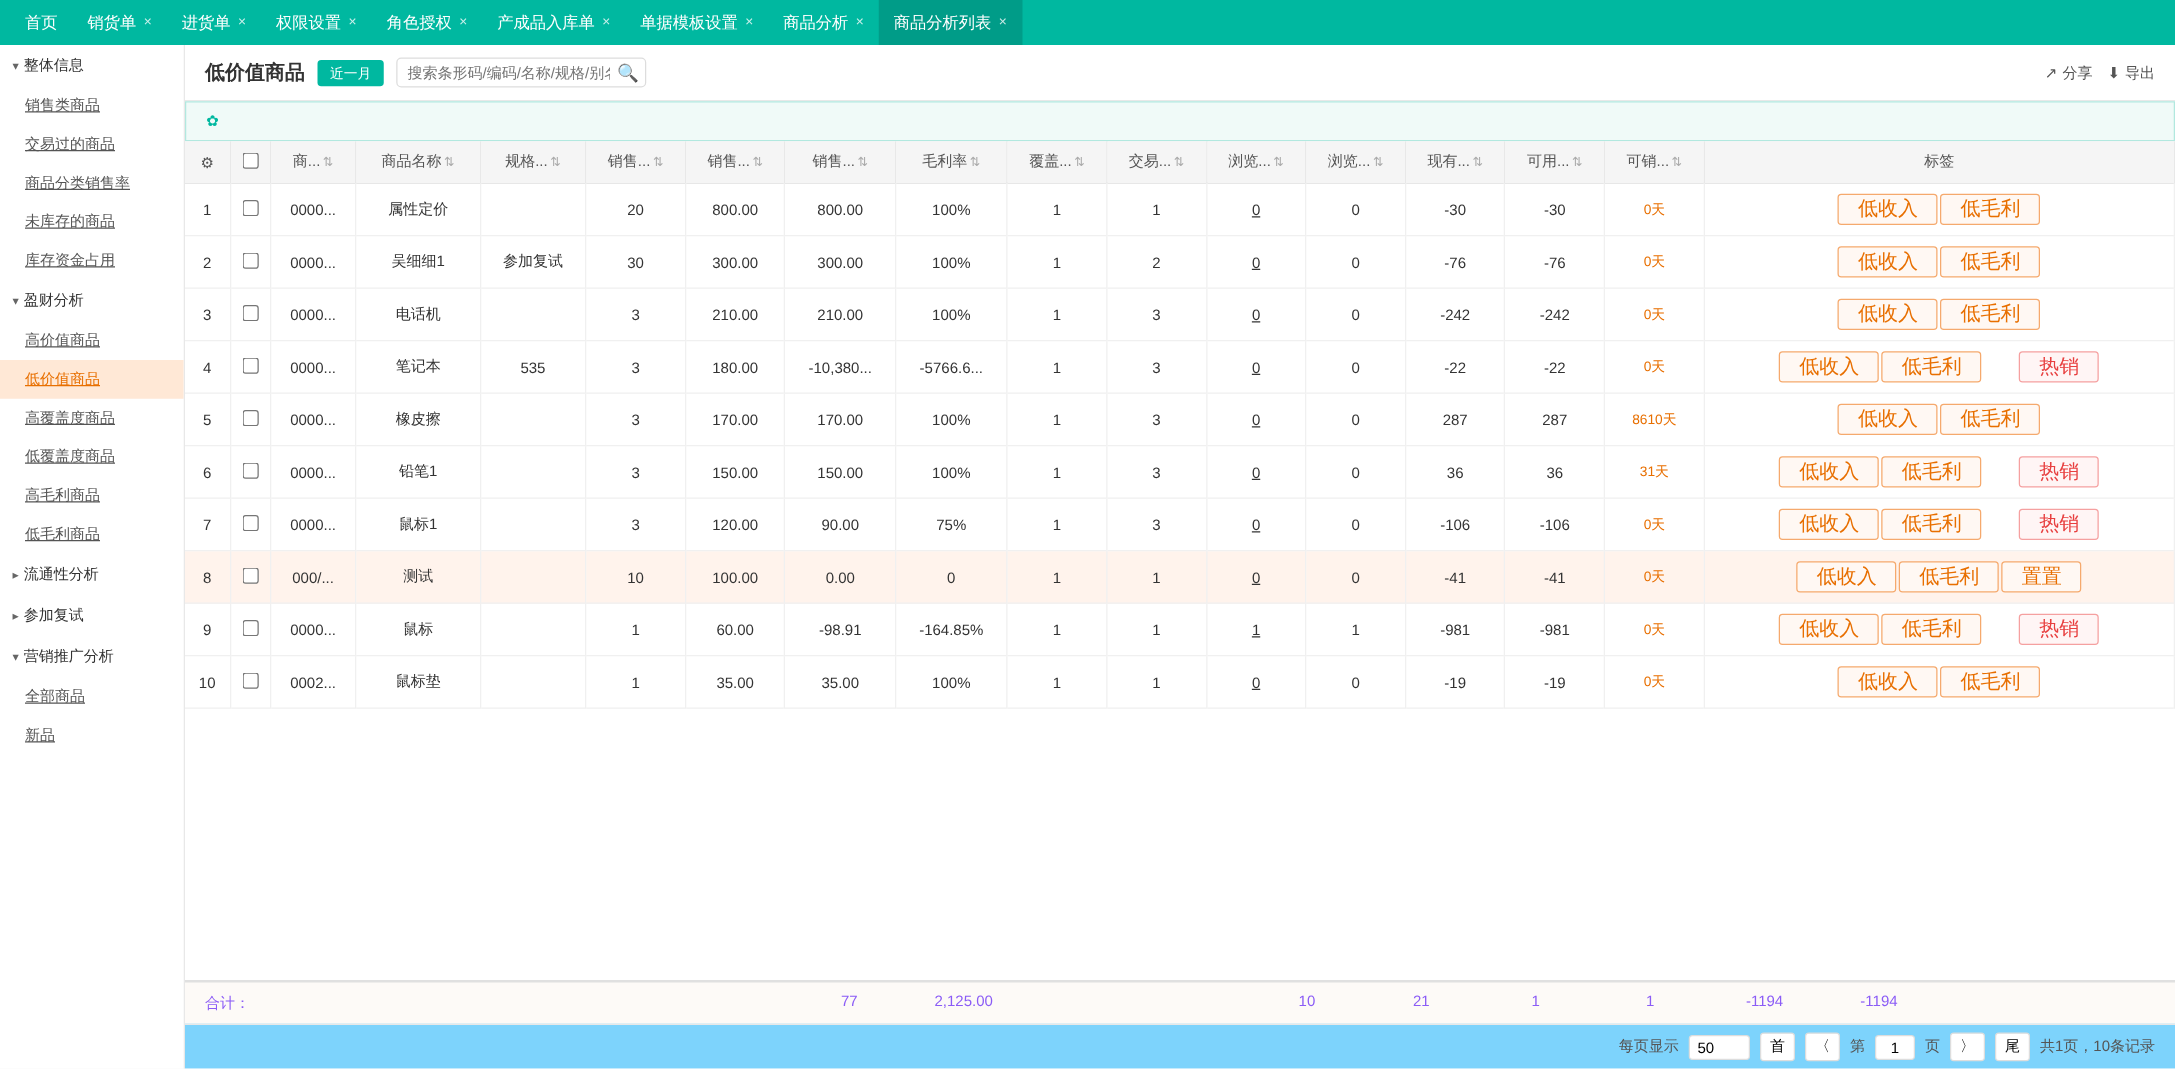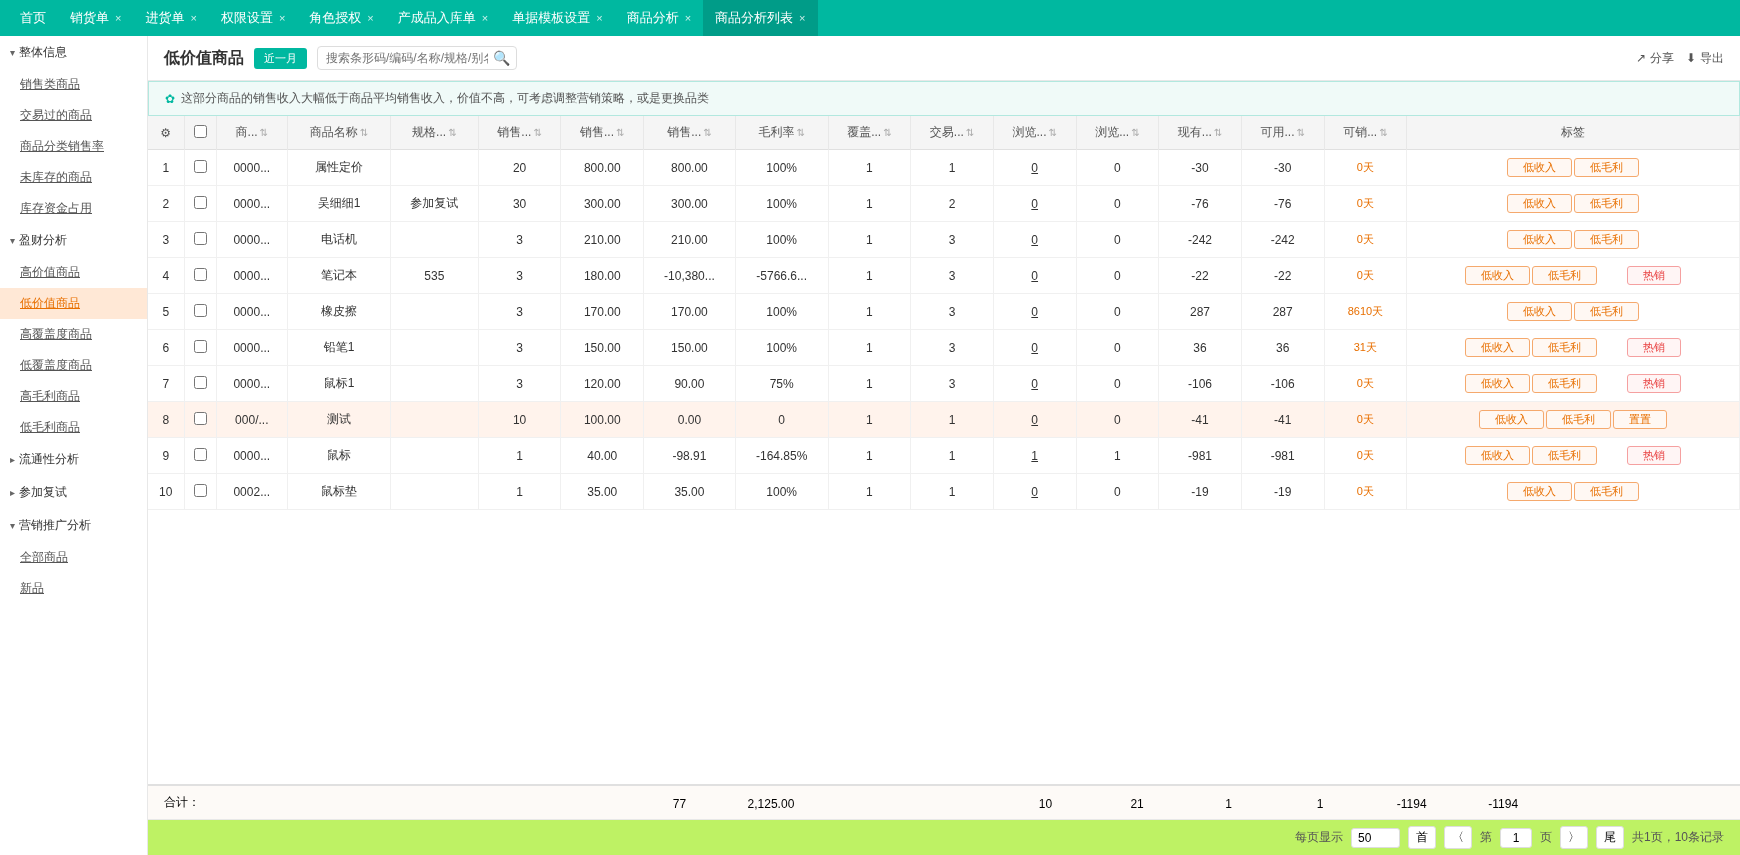--- a/index.html
+++ b/index.html
@@ -189,61 +189,61 @@
       padding: 7px 6px;
       text-align: center;
       border-right: 1px solid #f0f0f0;
       color: #333;
     }
     tbody td.left { text-align: center; }
     .tag-badge {
       display: inline-block;
       padding: 1px 15px;
       border-radius: 3px;
-      font-size: 11px;
+      font-size: 16px;
       margin: 1px;
     }
     .tag-orange { color: #e86f00; border: 1px solid #f5a96d; background: #fff8f3; }
     .tag-red { color: #e84040; border: 1px solid #f5a0a0; background: #fff5f5; margin-left: 29px; }
     .days-text { color: #e86f00; font-size: 11px; }
     .underline-link { text-decoration: underline; color: #333; cursor: pointer; }
 
     
     input[type=checkbox] { cursor: pointer; }
 
     
     .table-footer {
       border-top: 2px solid #e0e0e0;
       padding: 8px 16px;
       background: #fdfaf7;
       display: flex;
-      align-items: flex-end;
-      font-size: 12px;
-      color: #000000;
+      align-items: flex-start;
+      font-size: 12px;
+      color: #8b5cf6;
       flex-shrink: 0;
     }
     .footer-label { font-weight: 500; margin-right: 16px; }
     .footer-values {
       display: flex;
       gap: 16px;
       flex: 1;
     }
     .footer-val {
       flex: 1;
       text-align: center;
     }
 
     
     .pagination-bar {
       display: flex;
       align-items: center;
       justify-content: flex-end;
       padding: 6px 16px;
       border-top: 1px solid #e8e8e8;
-      background: #bef264;
+      background: #7dd3fc;
       font-size: 12px;
       color: #555;
       gap: 8px;
       flex-shrink: 0;
     }
     .page-size-select {
       border: 1px solid #ddd;
       border-radius: 3px;
       padding: 2px 20px 2px 6px;
       font-size: 12px;
@@ -373,21 +373,20 @@
         </button>
         <button class="action-btn">
           <span>⬇</span>
           <span>导出</span>
         </button>
       </div>
     </div>
 
     <div class="notice-bar">
       <span class="notice-icon">✿</span>
-      <span>这部分商品的销售收入大幅低于商品平均销售收入，价值不高，可考虑调整营销策略，或是更换品类</span>
     </div>
 
     <div class="table-container">
       <table>
         <thead>
           <tr>
             <th style="width:36px;">
               <span>⚙</span>
             </th>
             <th style="width:32px;">
@@ -563,21 +562,21 @@
               <td><span class="days-text">0天</span></td>
               <td><span class="tag-badge tag-orange">低收入</span><span class="tag-badge tag-orange">低毛利</span><span class="tag-badge tag-orange">置置</span></td>
             </tr>
             <tr>
               <td>9</td>
               <td><input type="checkbox" style=""></td>
               <td>0000...</td>
               <td class="left">鼠标</td>
               <td></td>
               <td>1</td>
-              <td>40.00</td>
+              <td>60.00</td>
               <td>-98.91</td>
               <td>-164.85%</td>
               <td>1</td>
               <td>1</td>
               <td><span class="underline-link">1</span></td>
               <td>1</td>
               <td>-981</td>
               <td>-981</td>
               <td><span class="days-text">0天</span></td>
               <td><span class="tag-badge tag-orange">低收入</span><span class="tag-badge tag-orange">低毛利</span><span class="tag-badge tag-red">热销</span></td>

